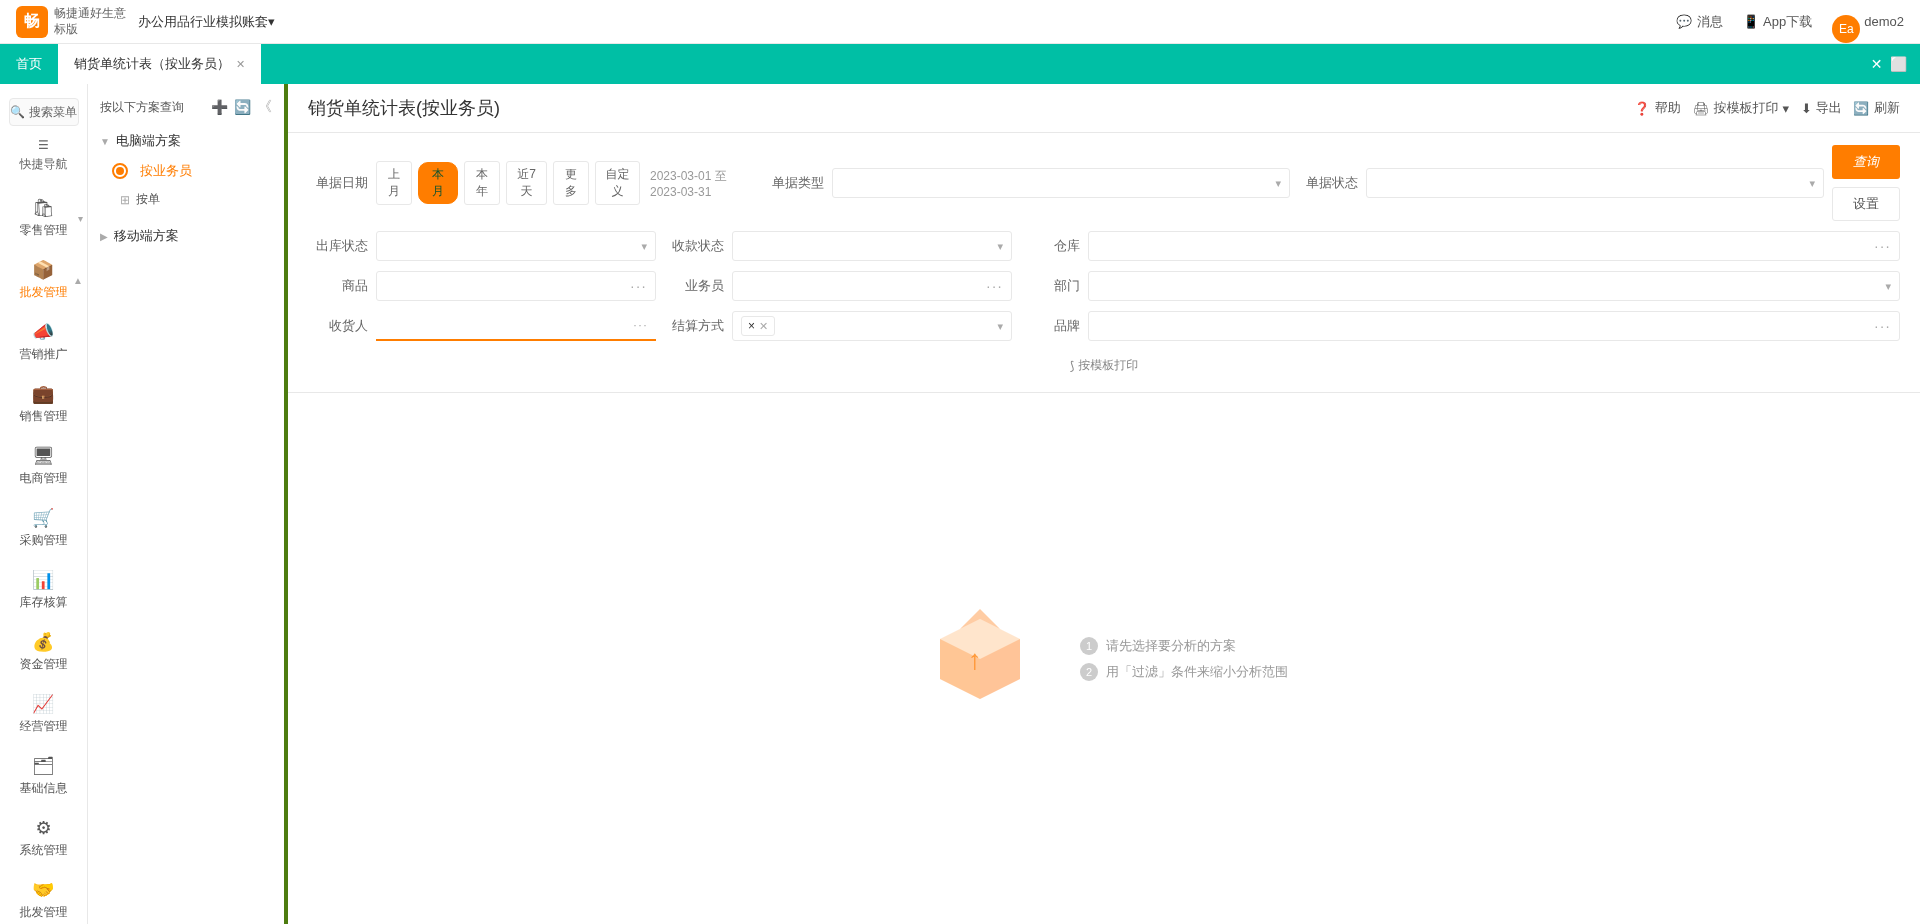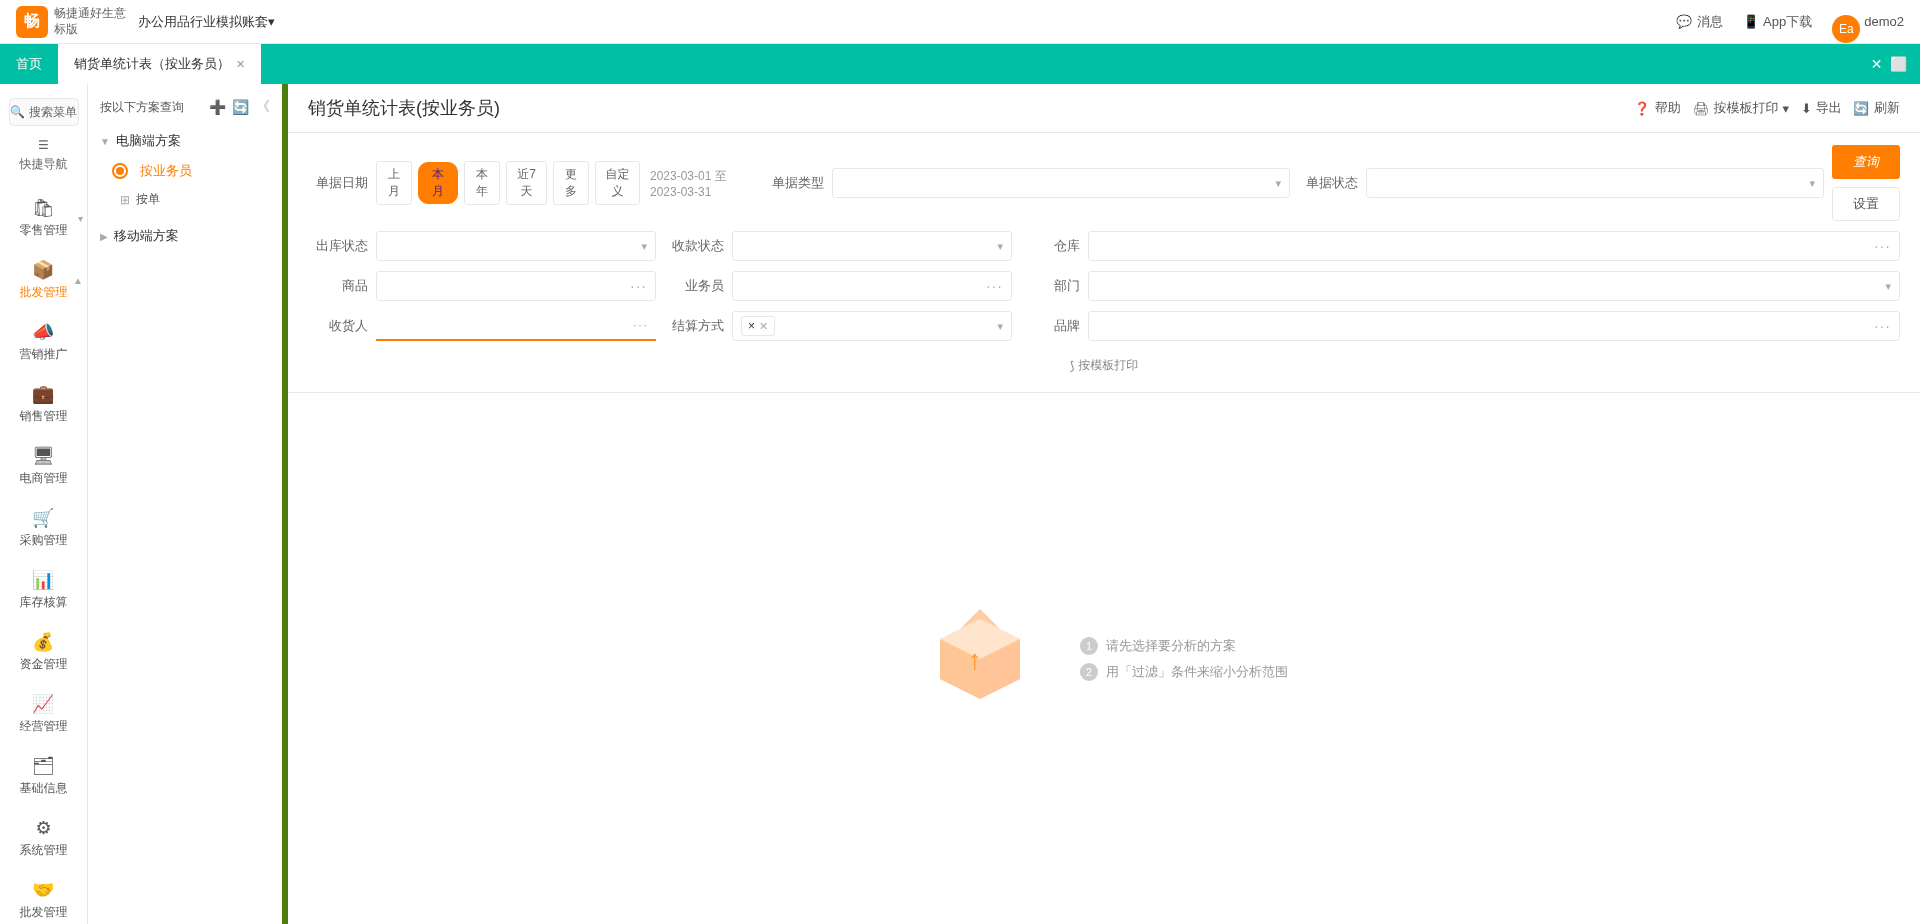--- a/index.html
+++ b/index.html
@@ -35,21 +35,21 @@
     .sidebar-divider { width: 60%; height: 1px; background: #e8e8e8; margin: 4px 0; }
     .sidebar-item { width: 100%; display: flex; flex-direction: column; align-items: center; padding: 10px 4px; font-size: 12px; color: #555; cursor: pointer; gap: 3px; position: relative; }
     .sidebar-item.active { color: #ff7d00; }
     .sidebar-item .item-icon { font-size: 18px; }
     .sidebar-item .expand-arrow { position: absolute; right: 4px; top: 50%; transform: translateY(-50%); font-size: 10px; color: #aaa; }
 
     
     .content-area { flex: 1; display: flex; overflow: hidden; }
 
     
-    .filter-panel { width: 200px; background: #fff; border-right: 6px solid #4d7c0f; padding: 8px 0; flex-shrink: 0; }
+    .filter-panel { width: 200px; background: #fff; border-right: 4px solid #4d7c0f; padding: 8px 0; flex-shrink: 0; }
     .filter-panel-header { display: flex; align-items: center; justify-content: space-between; padding: 6px 12px; font-size: 13px; color: #555; }
     .filter-panel-actions { display: flex; gap: 6px; align-items: center; }
     .filter-panel-actions span { cursor: pointer; color: #aaa; font-size: 14px; }
     .filter-section { padding: 4px 0; }
     .filter-section-title { display: flex; align-items: center; gap: 6px; padding: 6px 12px; font-size: 13px; color: #333; cursor: pointer; }
     .filter-section-title .arrow { color: #aaa; font-size: 10px; }
     .filter-item { display: flex; align-items: center; gap: 12px; padding: 6px 24px; font-size: 13px; color: #555; cursor: pointer; }
     .filter-item.active { color: #ff7d00; }
     .filter-item .radio-dot { width: 16px; height: 16px; border-radius: 50%; border: 2px solid #ff7d00; display: flex; align-items: center; justify-content: center; }
     .filter-item .radio-dot.filled::after { content: ''; width: 8px; height: 8px; border-radius: 50%; background: #ff7d00; display: block; }
@@ -62,21 +62,21 @@
     .page-actions { display: flex; align-items: center; gap: 12px; padding-bottom: 12px; }
     .page-action-btn { display: flex; align-items: center; gap: 4px; font-size: 13px; color: #555; cursor: pointer; }
 
     
     .filter-form { background: #fff; padding: 12px 20px; border-bottom: 1px solid #e8e8e8; flex-shrink: 0; }
     .filter-row { display: flex; align-items: center; gap: 8px; margin-bottom: 10px; }
     .filter-row:last-child { margin-bottom: 0; }
     .filter-label { width: 60px; text-align: right; font-size: 13px; color: #666; flex-shrink: 0; }
     .filter-date-group { display: flex; align-items: center; gap: 6px; flex: 1; max-width: 380px; }
     .date-btn { padding: 4px 8px; font-size: 12px; border: 1px solid #e8e8e8; border-radius: 3px; cursor: pointer; color: #666; background: #fff; }
-    .date-btn.active { background: #ff7d00; color: #4c1d95; border-color: #ff7d00; border-radius: 10px; padding: 3px 10px; }
+    .date-btn.active { background: #ff7d00; color: #14532d; border-color: #ff7d00; border-radius: 10px; padding: 3px 10px; }
     .date-range { font-size: 12px; color: #999; margin-left: 4px; }
     .filter-select { flex: 1; height: 30px; border: 1px solid #e8e8e8; border-radius: 3px; padding: 0 8px; font-size: 13px; color: #333; background: #fff; display: flex; align-items: center; justify-content: space-between; cursor: pointer; min-width: 140px; }
     .filter-select .arrow { color: #aaa; font-size: 11px; }
     .filter-select .dots { color: #aaa; font-size: 14px; letter-spacing: 1px; }
     .filter-input { flex: 1; height: 30px; border: 0; border-bottom: 2px solid #ff7d00; padding: 0 8px; font-size: 13px; color: #333; background: #fff; outline: none; min-width: 140px; }
     .filter-tag { display: flex; align-items: center; gap: 4px; background: #fff; border: 1px solid #e8e8e8; border-radius: 3px; padding: 2px 6px; font-size: 12px; }
     .filter-tag .close { cursor: pointer; color: #aaa; font-size: 11px; }
     .collapse-btn { display: flex; align-items: center; justify-content: center; gap: 4px; font-size: 12px; color: #888; cursor: pointer; padding: 6px 0; }
 
     

